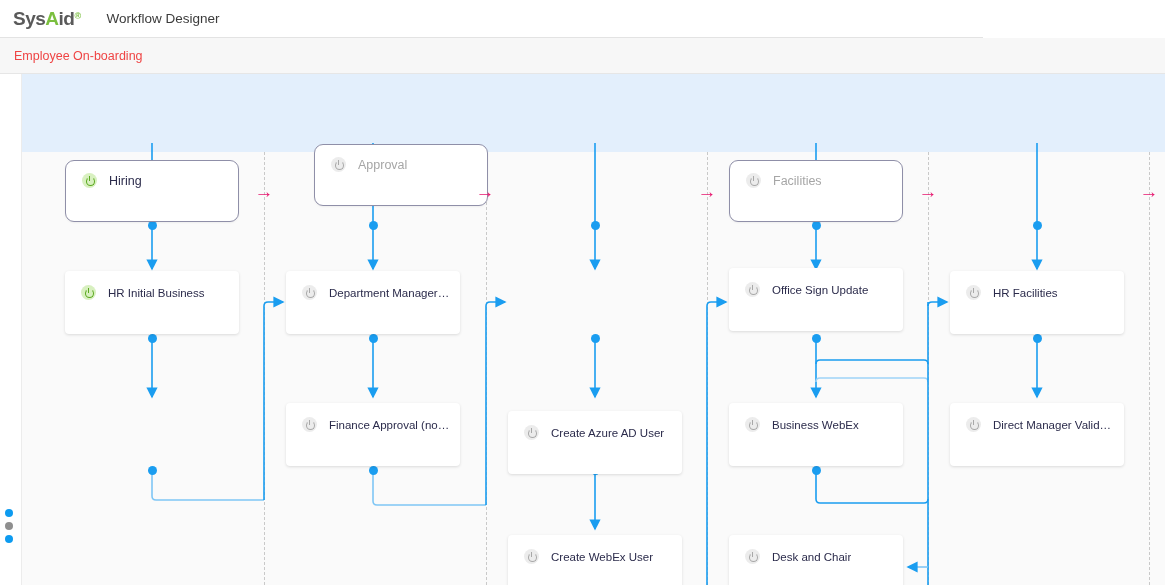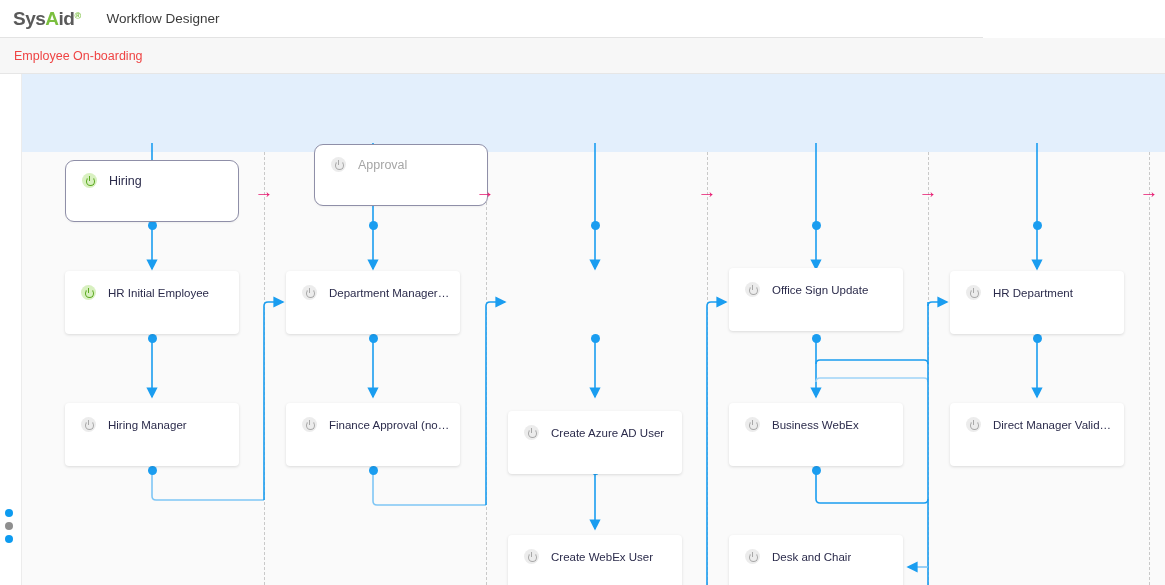--- a/index.html
+++ b/index.html
@@ -231,37 +231,37 @@
       <span class="pwr on"></span>
       <span class="label">Hiring</span>
     </div>
   </div>
   <div class="phase inactive" style="left:286px; top:70px;margin-left:28px;">
     <div class="row">
       <span class="pwr off"></span>
       <span class="label">Approval</span>
     </div>
   </div>
+  <div class="phase inactive" style="left:729px; top:86px;">
+    <div class="row">
+      <span class="pwr off"></span>
+      <span class="label">Facilities</span>
+    </div>
+  </div>
 
   <div class="parrow" style="left:251px; top:110px;">→</div>
   <div class="parrow" style="left:472px; top:110px;">→</div>
   <div class="parrow" style="left:694px; top:110px;">→</div>
   <div class="parrow" style="left:915px; top:110px;">→</div>
   <div class="parrow" style="left:1136px; top:110px;">→</div>
 
   <div class="task" style="left:65px; top:197px;">
     <div class="row">
       <span class="pwr on"></span>
-      <span class="label">HR Initial Employee</span>
-    </div>
-  </div>
-  <div class="task" style="left:65px; top:329px;">
-    <div class="row">
-      <span class="pwr off"></span>
-      <span class="label">Hiring Manager</span>
+      <span class="label">HR Initial Business</span>
     </div>
   </div>
 
   <div class="task" style="left:286px; top:197px;">
     <div class="row">
       <span class="pwr off"></span>
       <span class="label">Department Manager Ap…</span>
     </div>
   </div>
   <div class="task" style="left:286px; top:329px;">
@@ -299,21 +299,21 @@
   <div class="task" style="left:729px; top:461px;">
     <div class="row">
       <span class="pwr off"></span>
       <span class="label">Desk and Chair</span>
     </div>
   </div>
 
   <div class="task" style="left:950px; top:197px;">
     <div class="row">
       <span class="pwr off"></span>
-      <span class="label">HR Department</span>
+      <span class="label">HR Facilities</span>
     </div>
   </div>
   <div class="task" style="left:950px; top:329px;">
     <div class="row">
       <span class="pwr off"></span>
       <span class="label">Direct Manager Validation</span>
     </div>
   </div>
 
 </div>

